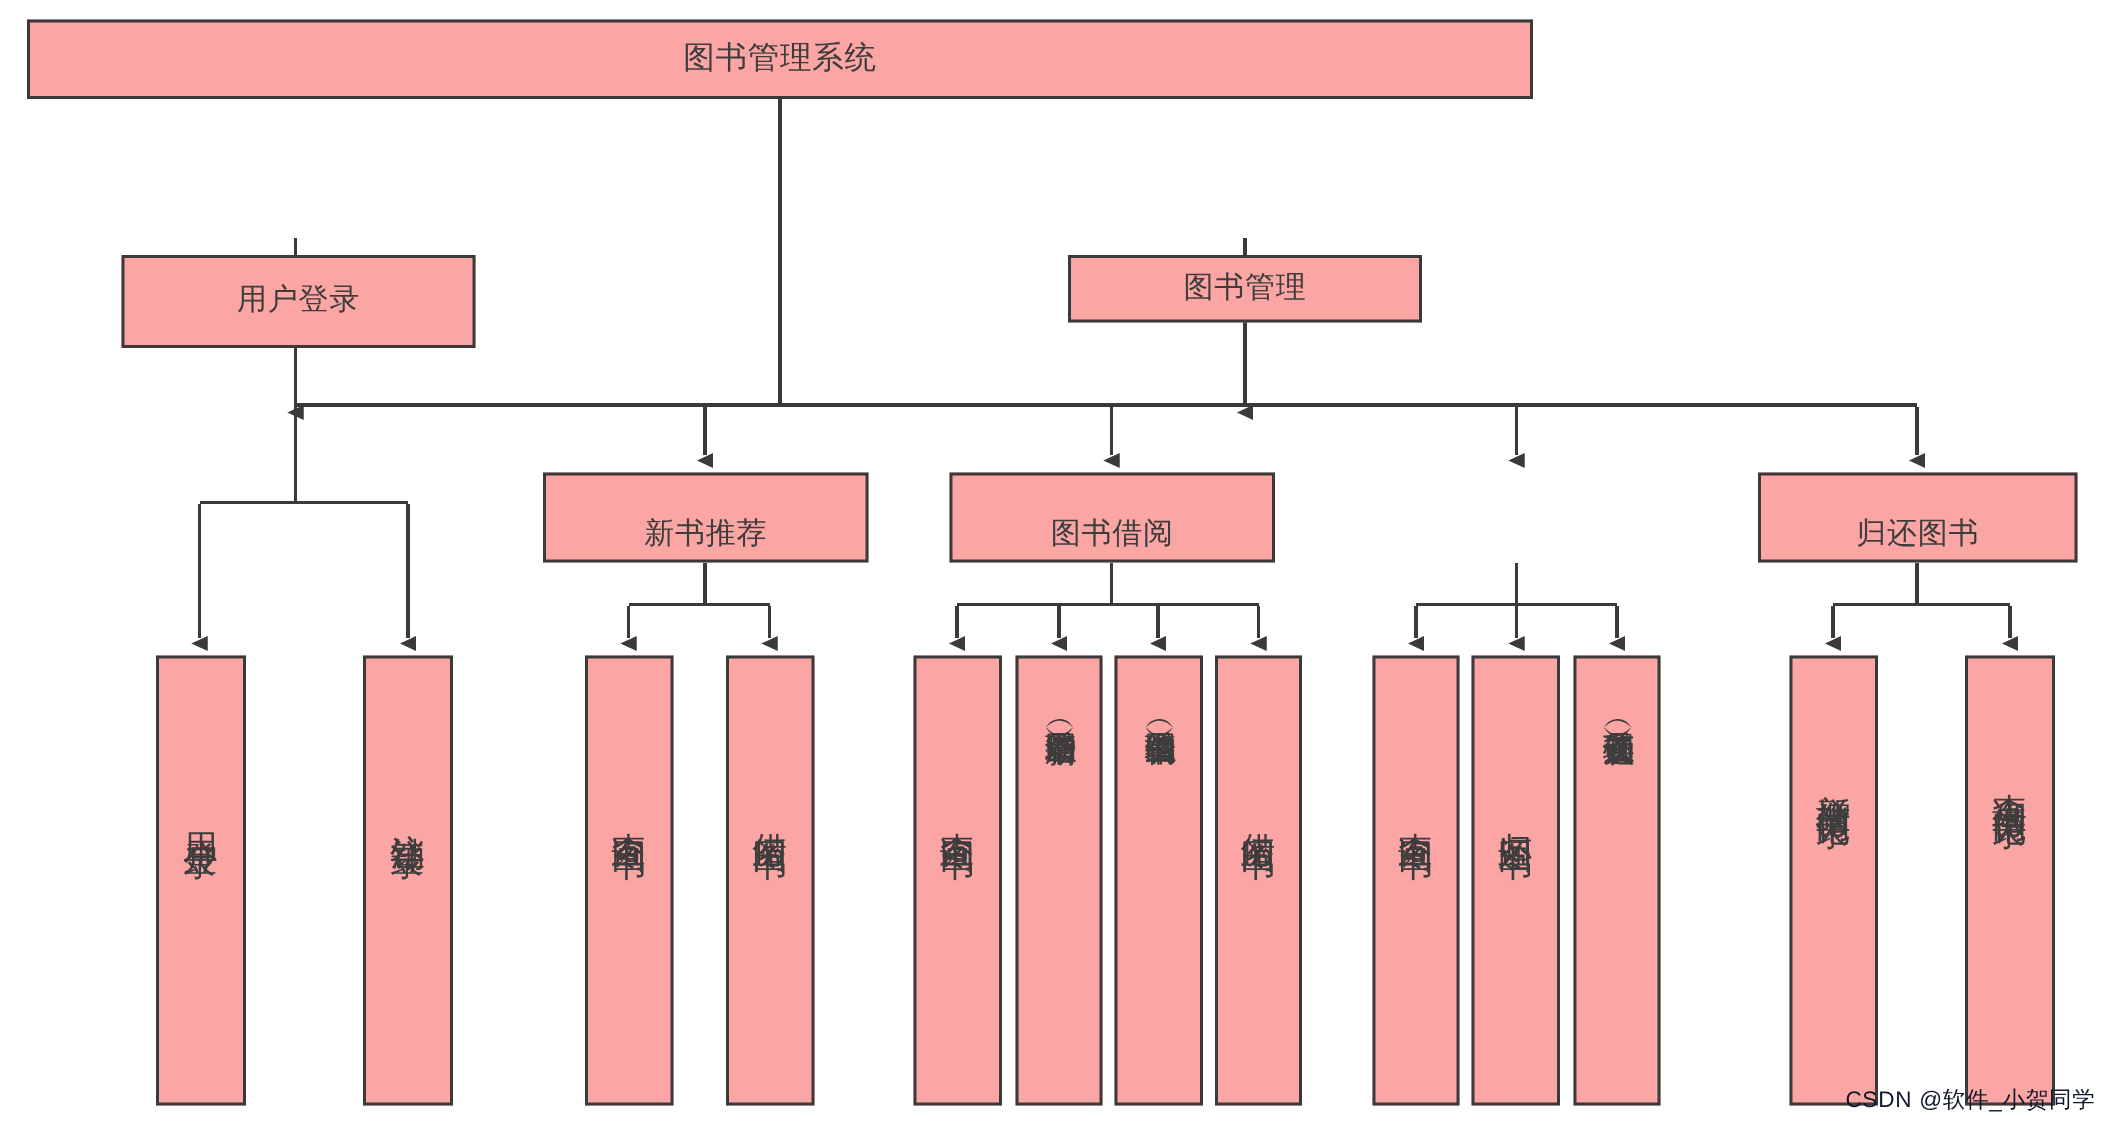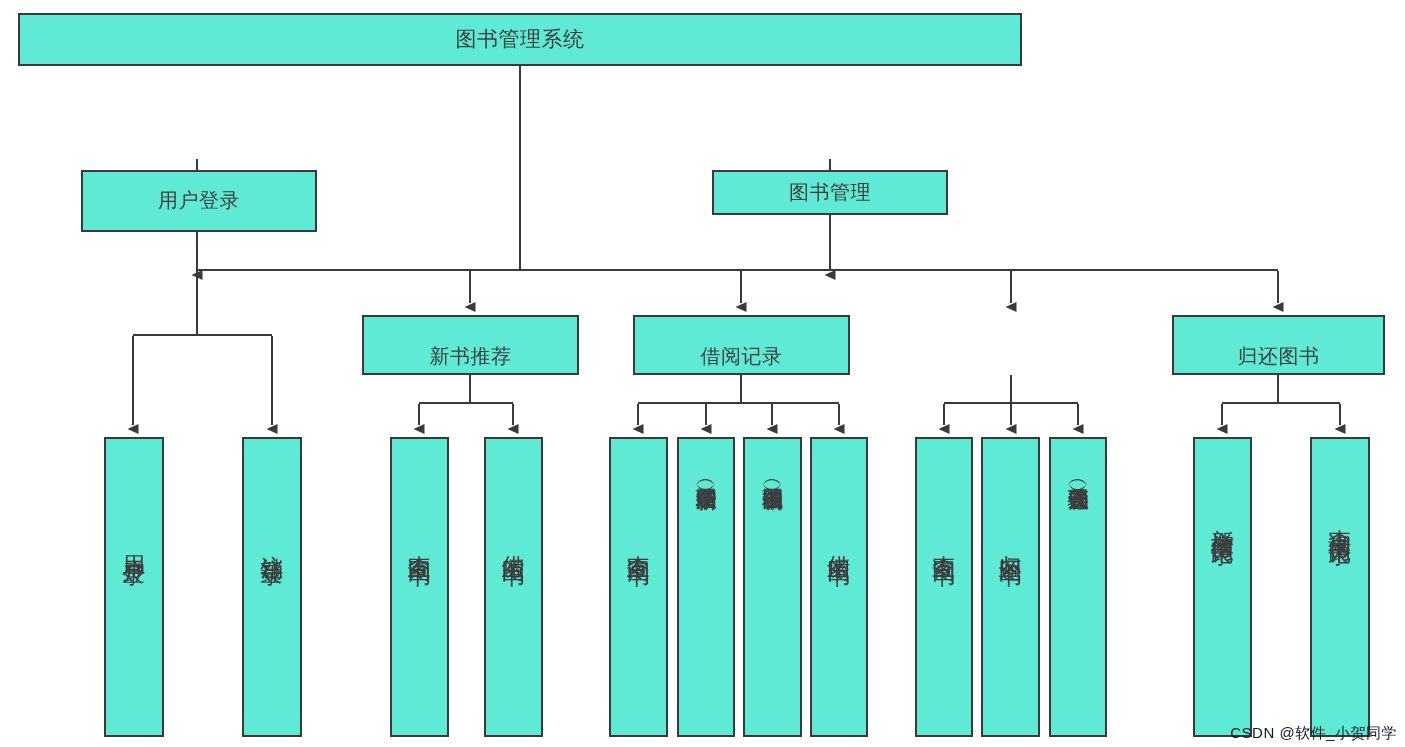--- a/index.html
+++ b/index.html
@@ -20,21 +20,21 @@
   #wires {
     position: absolute;
     left: 0;
     top: 0;
     width: 1405px;
     height: 747px;
   }
   .node {
     position: absolute;
     box-sizing: border-box;
-    background: #5eead4;
+    background: #fca5a5;
     border: 2px solid #3a3a3a;
     display: flex;
     align-items: center;
     justify-content: center;
     color: #3d3d3d;
   }
   .node .label {
     color: #3d3d3d;
     text-align: center;
     line-height: 1.18;
@@ -143,21 +143,21 @@
     <span class="label">用户登录</span>
   </div>
   <div class="node l2" id="node-l2-1" style="left: 712px; top: 170px; width: 236px; height: 45px;">
     <span class="label">图书管理</span>
   </div>
 
   <div class="node l3" id="node-l3-0" style="left: 362px; top: 315px; width: 217px; height: 60px;">
     <span class="label">新书推荐</span>
   </div>
   <div class="node l3" id="node-l3-1" style="left: 633px; top: 315px; width: 217px; height: 60px;">
-    <span class="label">借阅记录</span>
+    <span class="label">图书借阅</span>
   </div>
   <div class="node l3" id="node-l3-3" style="left: 1172px; top: 315px; width: 213px; height: 60px;">
     <span class="label">归还图书</span>
   </div>
 
   <div class="node leaf" id="node-leaf-0" style="left: 104px; top: 437px; width: 60px; height: 300px; align-items: flex-start; justify-content: center;">
     <span class="label" style="margin-top: 98px;">用户登录</span>
   </div>
   <div class="node leaf" id="node-leaf-1" style="left: 242px; top: 437px; width: 60px; height: 300px; align-items: flex-start; justify-content: center;">
     <span class="label" style="margin-top: 98px;">注销登录</span>

